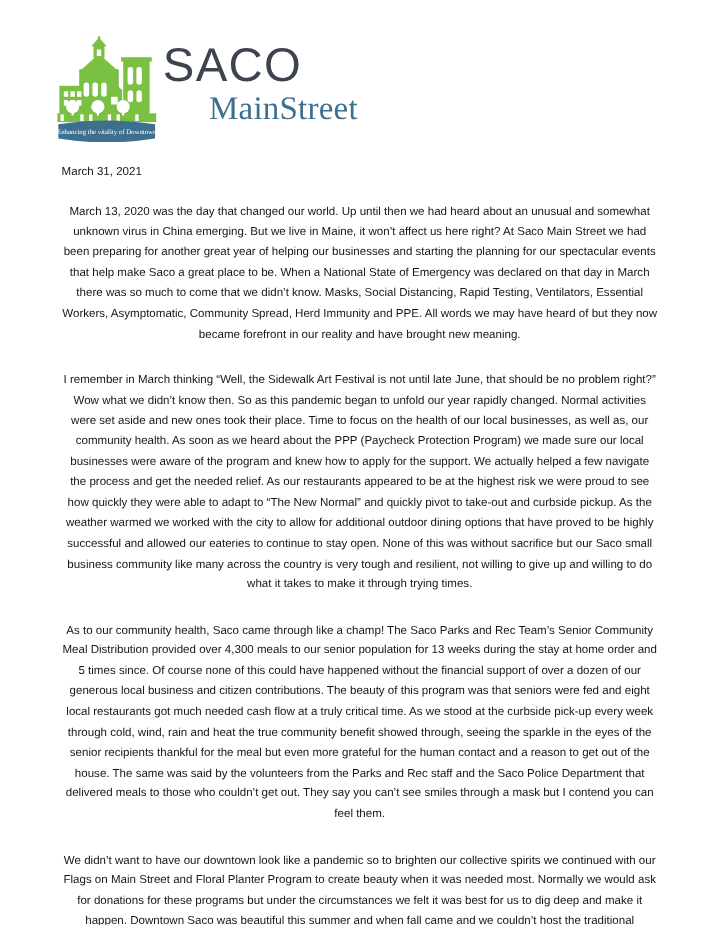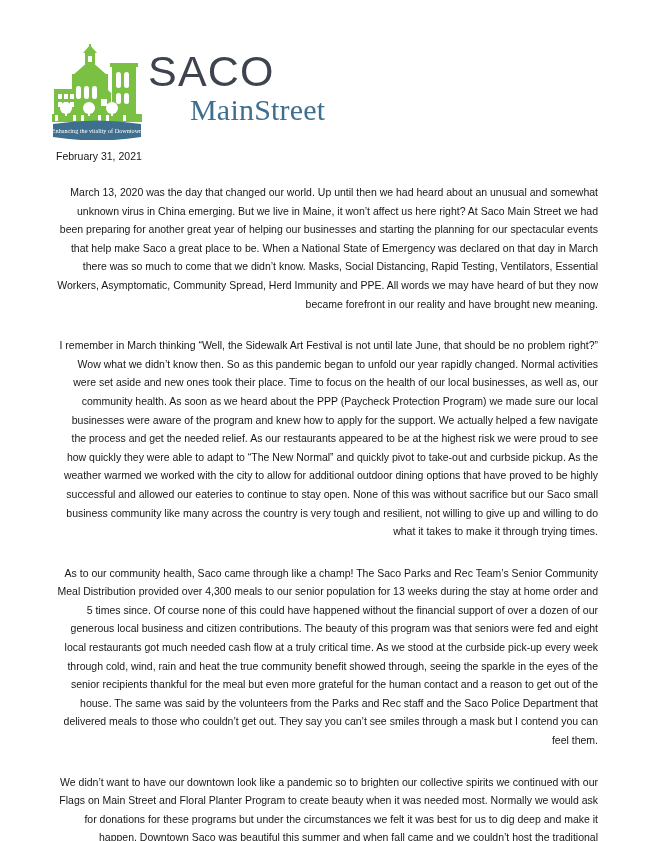--- a/index.html
+++ b/index.html
@@ -19,21 +19,21 @@
     width: 650px;
     height: 841px;
     background: #ffffff;
     box-sizing: border-box;
   }
 
   
   .letterhead {
     position: absolute;
     left: 52px;
-    top: 44px;
+    top: 33px;
     width: 270px;
     height: 100px;
   }
   .logo-wrap {
     display: flex;
     align-items: flex-start;
   }
   .logo-mark {
     width: 92px;
     height: 96px;
@@ -74,21 +74,21 @@
     font-size: 10.5px;
     line-height: 17px;
     color: #161616;
     margin: 0 0 18px 0;
   }
   .doc-para {
     font-size: 10.5px;
     line-height: 18.6px;
     color: #161616;
     margin: 0 0 23px 0;
-    text-align: right;
+    text-align: center;
   }
   .doc-para:last-child { margin-bottom: 0; }
 </style>
 </head>
 <body>
 
 <div class="page">
 
   <div class="letterhead">
     <div class="logo-wrap">
@@ -162,20 +162,20 @@
       </svg>
 
       <div class="logo-words">
         <span class="logo-saco">SACO</span>
         <span class="logo-mainstreet">MainStreet</span>
       </div>
     </div>
   </div>
 
   <div class="doc-body">
-    <p class="doc-date">February 31, 2021</p>
+    <p class="doc-date">March 31, 2021</p>
     <p class="doc-para">March 13, 2020 was the day that changed our world. Up until then we had heard about an unusual and somewhat unknown virus in China emerging. But we live in Maine, it won’t affect us here right? At Saco Main Street we had been preparing for another great year of helping our businesses and starting the planning for our spectacular events that help make Saco a great place to be. When a National State of Emergency was declared on that day in March there was so much to come that we didn’t know. Masks, Social Distancing, Rapid Testing, Ventilators, Essential Workers, Asymptomatic, Community Spread, Herd Immunity and PPE. All words we may have heard of but they now became forefront in our reality and have brought new meaning.</p>
     <p class="doc-para">I remember in March thinking “Well, the Sidewalk Art Festival is not until late June, that should be no problem right?” Wow what we didn’t know then. So as this pandemic began to unfold our year rapidly changed. Normal activities were set aside and new ones took their place. Time to focus on the health of our local businesses, as well as, our community health. As soon as we heard about the PPP (Paycheck Protection Program) we made sure our local businesses were aware of the program and knew how to apply for the support. We actually helped a few navigate the process and get the needed relief. As our restaurants appeared to be at the highest risk we were proud to see how quickly they were able to adapt to “The New Normal” and quickly pivot to take-out and curbside pickup.  As the weather warmed we worked with the city to allow for additional outdoor dining options that have proved to be highly successful and allowed our eateries to continue to stay open. None of this was without sacrifice but our Saco small business community like many across the country is very tough and resilient, not willing to give up and willing to do what it takes to make it through trying times.</p>
     <p class="doc-para">As to our community health, Saco came through like a champ! The Saco Parks and Rec Team’s Senior Community Meal Distribution provided over 4,300 meals to our senior population for 13 weeks during the stay at home order and 5 times since. Of course none of this could have happened without the financial support of over a dozen of our generous local business and citizen contributions. The beauty of this program was that seniors were fed and eight local restaurants got much needed cash flow at a truly critical time. As we stood at the curbside pick-up every week through cold, wind, rain and heat the true community benefit showed through, seeing the sparkle in the eyes of the senior recipients thankful for the meal but even more grateful for the human contact and a reason to get out of the house. The same was said by the volunteers from the Parks and Rec staff and the Saco Police Department that delivered meals to those who couldn’t get out. They say you can’t see smiles through a mask but I contend you can feel them.</p>
     <p class="doc-para">We didn’t want to have our downtown look like a pandemic so to brighten our collective spirits we continued with our Flags on Main Street and Floral Planter Program to create beauty when it was needed most. Normally we would ask for donations for these programs but under the circumstances we felt it was best for us to dig deep and make it happen. Downtown Saco was beautiful this summer and when fall came and we couldn’t host the traditional Pumpkin Harvest Festival we had over 30 community created “Scarecrows on Parade”. The scarecrows were decorated by businesses, church</p>
   </div>
 
 </div>
 
 </body></html>

